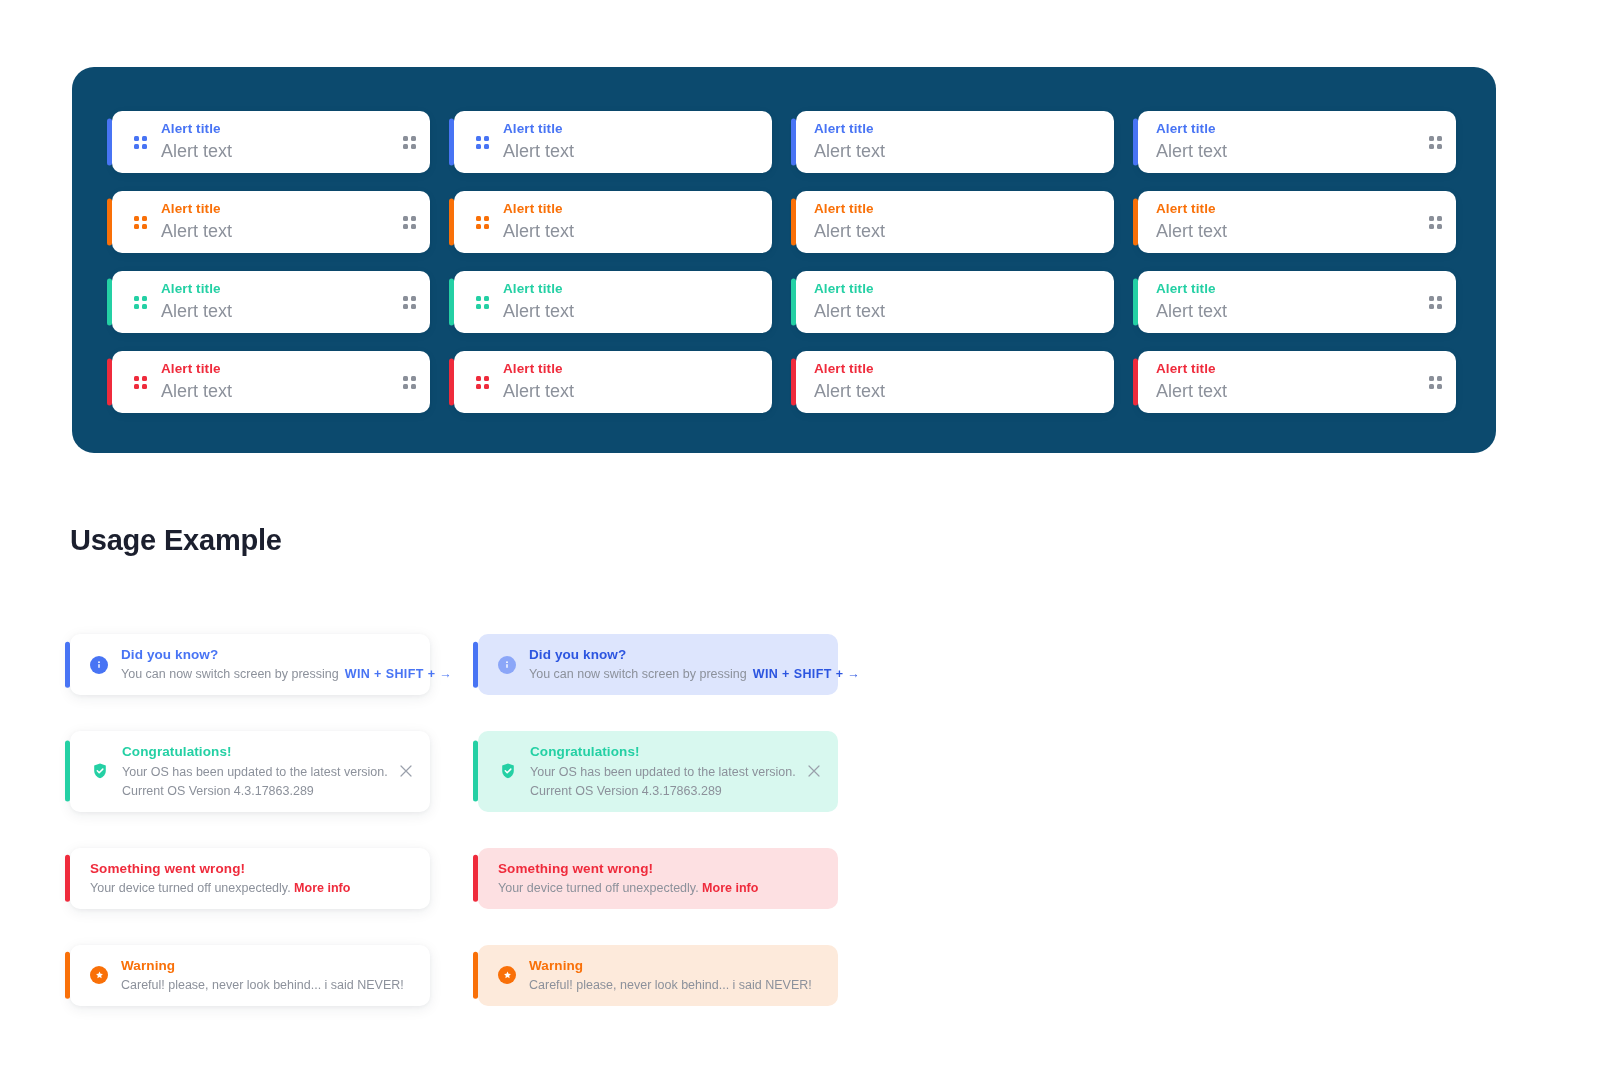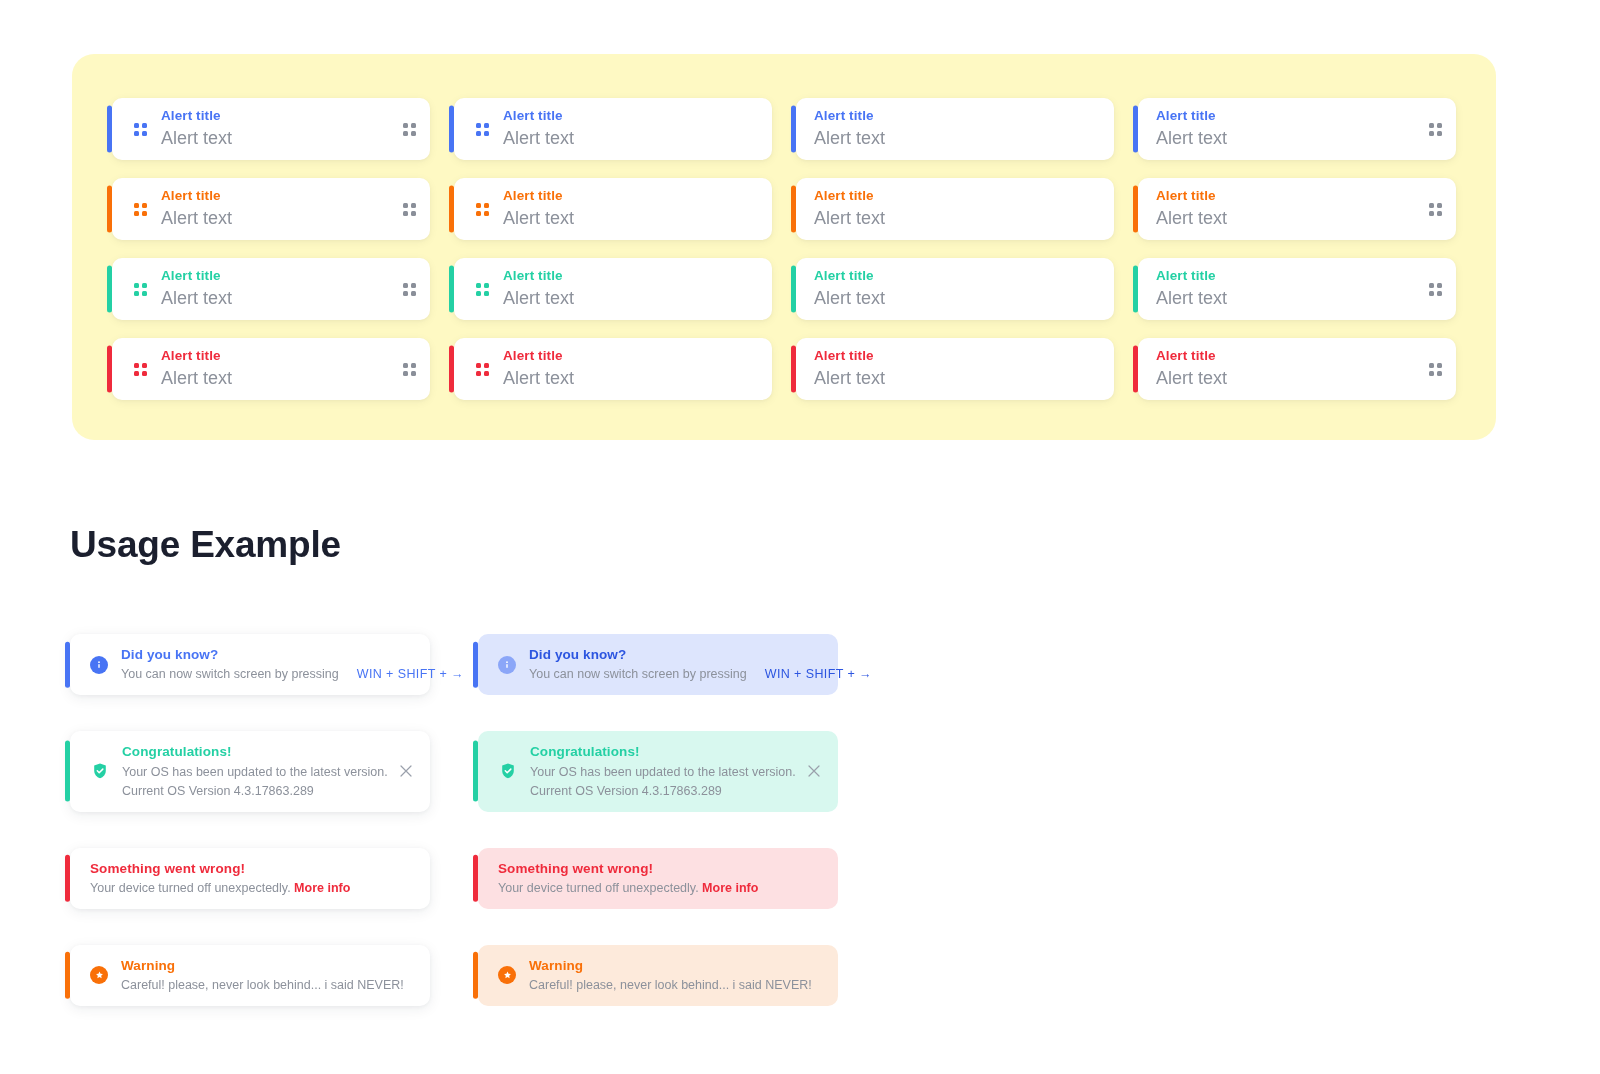--- a/index.html
+++ b/index.html
@@ -9,24 +9,24 @@
     height: 1074px;
     background: #ffffff;
     font-family: "Liberation Sans", sans-serif;
     overflow: hidden;
   }
 
   
   .showcase-panel {
     position: absolute;
     left: 72px;
-    top: 54px;
+    top: 67px;
     width: 1424px;
     height: 386px;
-    background: #fef9c3;
+    background: #0c4a6e;
     border-radius: 22px;
   }
 
   .alert-grid {
     position: absolute;
     left: 40px;
     top: 44px;
     width: 1350px;
     display: grid;
     grid-template-columns: repeat(4, 342px);
@@ -117,21 +117,21 @@
     margin-left: auto;
     color: #8a8f99;
     flex: 0 0 13px;
   }
 
   
   .section-heading {
     position: absolute;
     left: 70px;
     top: 524px;
-    font-size: 37px;
+    font-size: 29px;
     font-weight: 700;
     color: #1b1f2e;
     letter-spacing: -0.2px;
   }
 
   .examples {
     position: absolute;
     left: 70px;
     top: 634px;
     width: 1450px;
@@ -168,23 +168,23 @@
     letter-spacing: .1px;
   }
   .ex-line {
     font-size: 12.5px;
     line-height: 1.52;
     color: #8c919b;
     white-space: nowrap;
   }
 
   .kbd-seq {
-    font-weight: 400;
+    font-weight: 700;
     letter-spacing: .4px;
-    margin-left: 18px;
+    margin-left: 6px;
   }
   .inline-link {
     font-weight: 700;
     cursor: pointer;
   }
 
   
   .badge-icon {
     flex: 0 0 18px;
     width: 18px;

